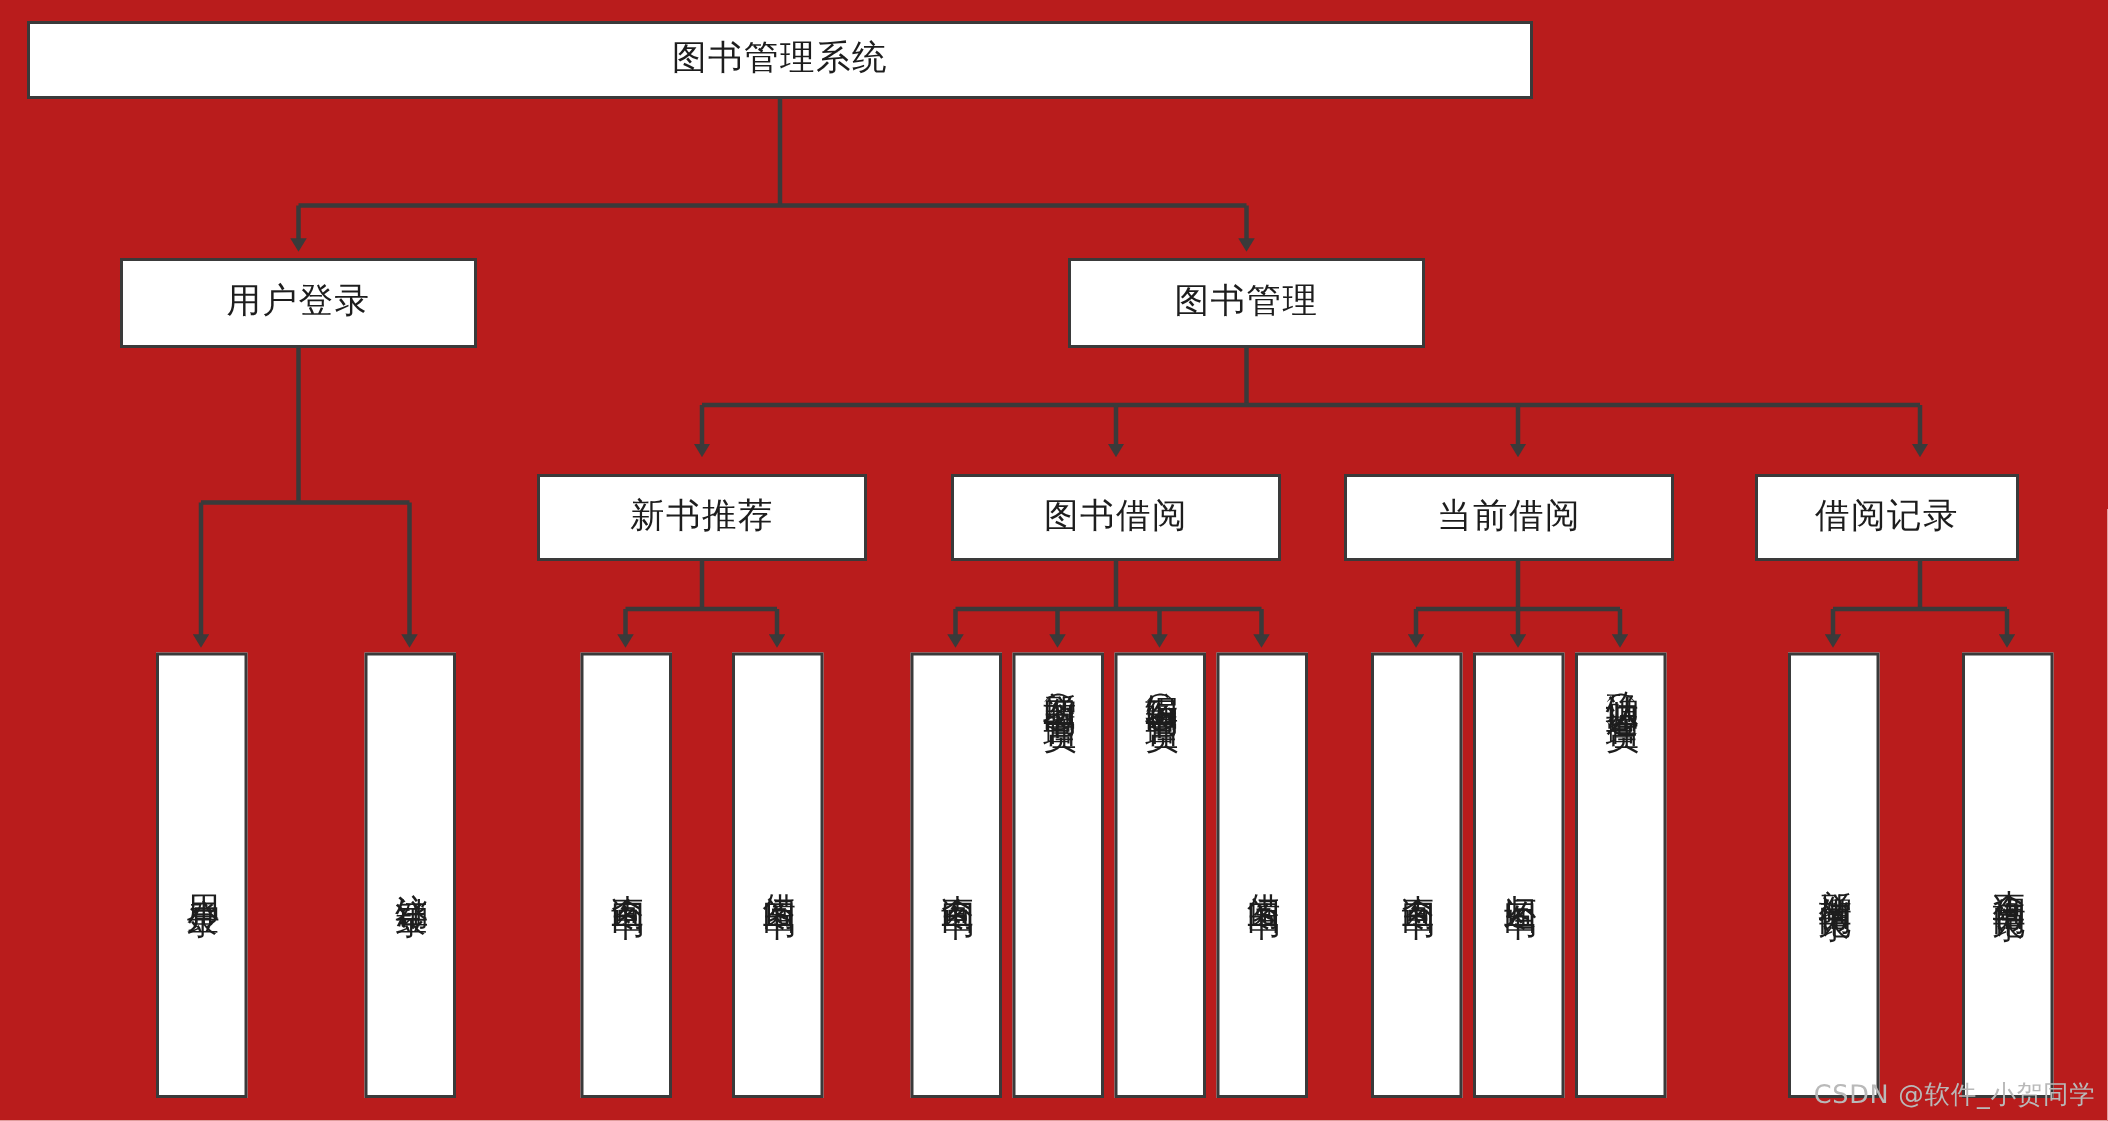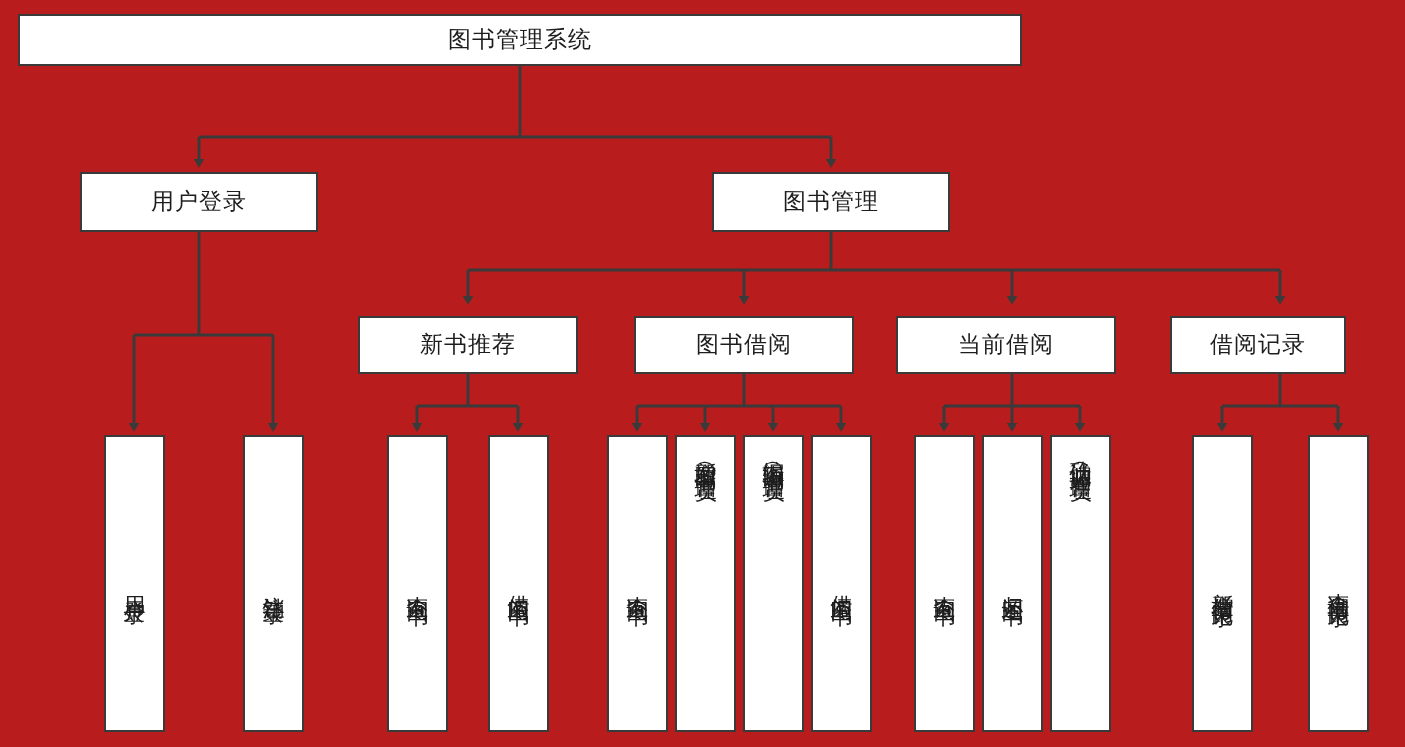--- a/index.html
+++ b/index.html
@@ -210,14 +210,15 @@
   </div>
 
   <div class="node v center" style="left:1192px; top:435px; width:61px; height:297px;">
     <span class="node-label">新增借阅记录</span>
   </div>
 
   <div class="node v center" style="left:1308px; top:435px; width:61px; height:297px;">
     <span class="node-label">查询借阅记录</span>
   </div>
 
+  <div id="watermark">CSDN @软件_小贺同学</div>
 
 </div>
 
 </body></html>

